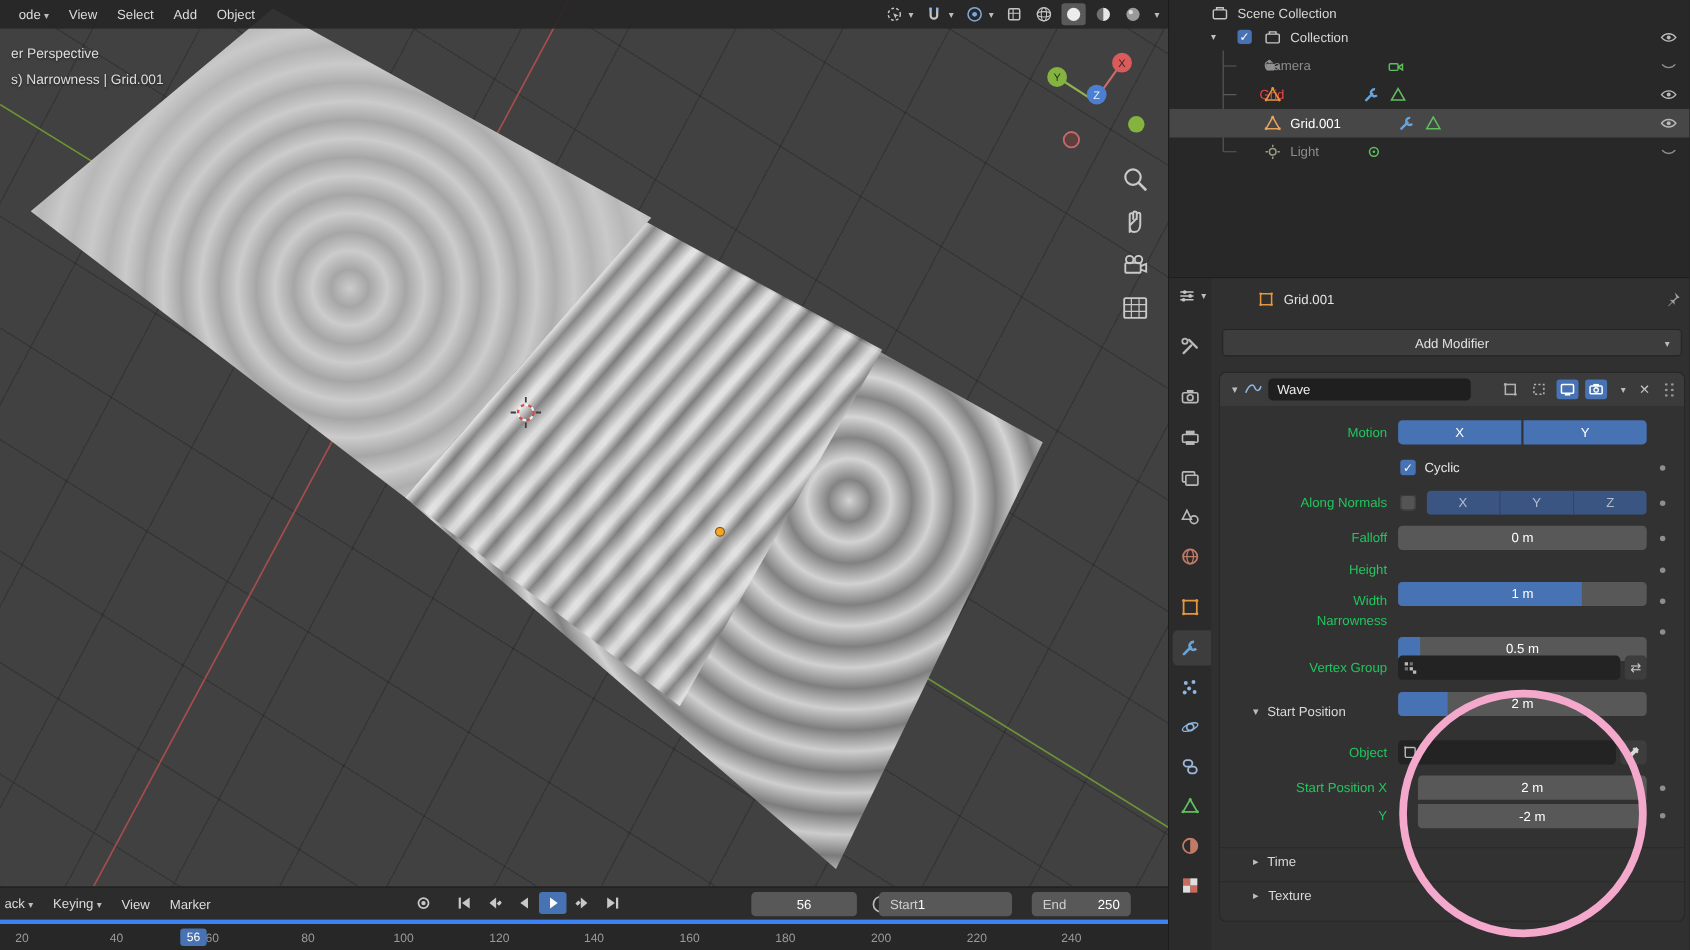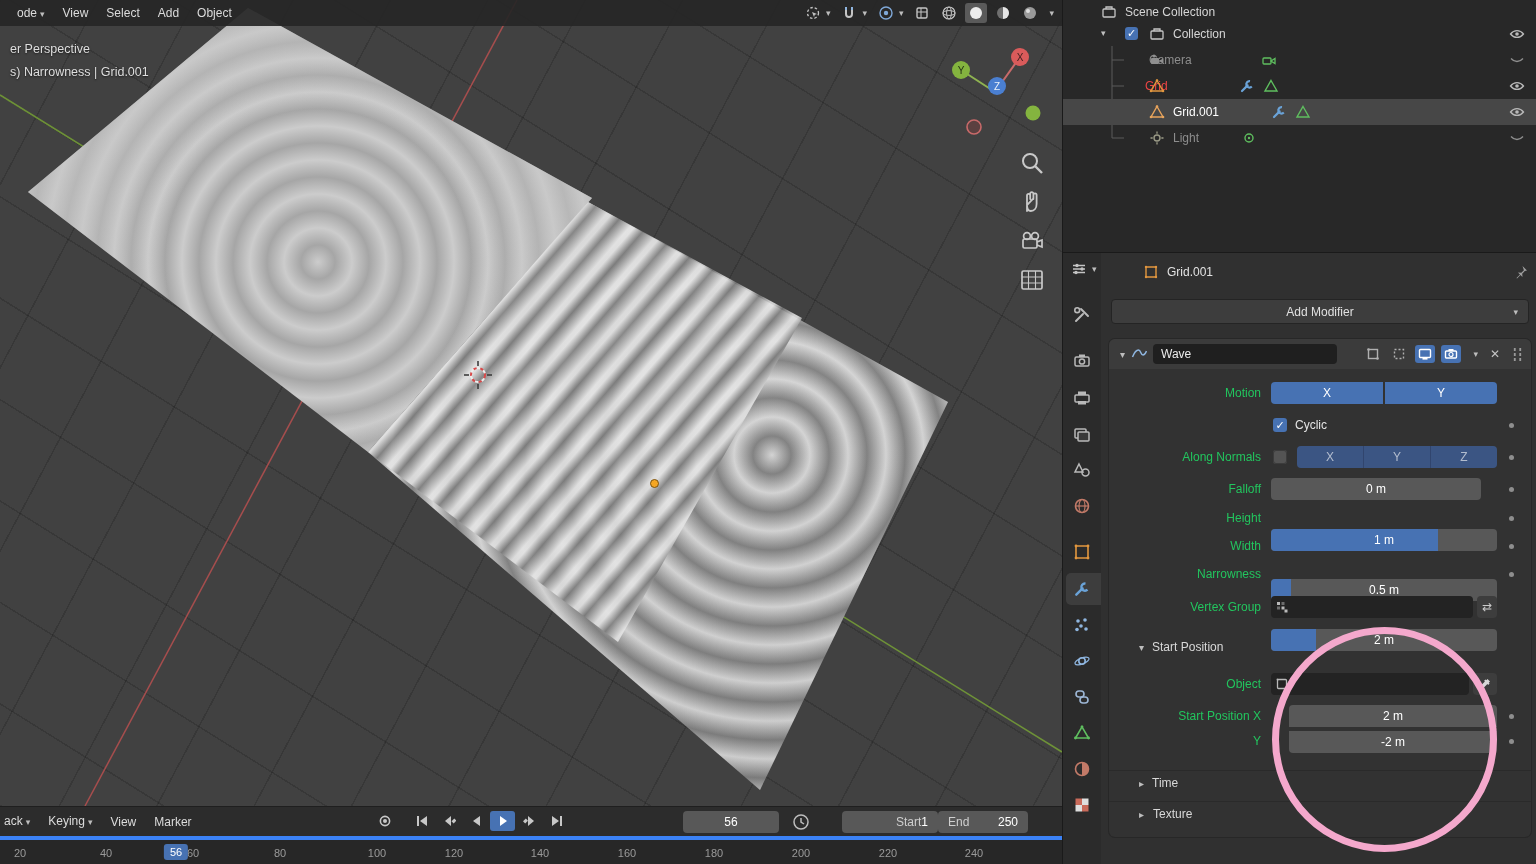--- a/index.html
+++ b/index.html
@@ -276,36 +276,36 @@
         </span>
       </span>
 
       <span class="field abs" style="left:683px;top:4px;width:96px;justify-content:center">
         <span>56</span>
       </span>
       <svg class="abs i18" style="left:792px;top:6px">
         <circle cx="9" cy="9" r="7" fill="none" stroke="#bdbdbd" stroke-width="1.5"></circle>
           <path d="M9 5v4l3 2" fill="none" stroke="#bdbdbd" stroke-width="1.5"></path>
       </svg>
-      <span class="field abs" style="left:842px;top:4px;width:96px;padding:0 10px;justify-content:flex-end;box-sizing:border-box">
+      <span class="field abs" style="left:799px;top:4px;width:121px;padding:0 10px;justify-content:flex-start;box-sizing:border-box">
         <span style="color:#cfcfcf">Start</span>
         <span>1</span>
       </span>
       <span class="field abs" style="left:938px;top:4px;width:90px;padding:0 10px;justify-content:space-between;box-sizing:border-box">
         <span style="color:#cfcfcf">End</span>
         <span>250</span>
       </span>
     </div>
 
     <div class="tl-ruler">
       <span class="tick" style="left:20px">20</span>
       <span class="tick" style="left:106px">40</span>
       <span class="tick" style="left:193px">60</span>
       <span class="tick" style="left:280px">80</span>
-      <span class="tick" style="left:377px">100</span>
+      <span class="tick" style="left:367px">100</span>
       <span class="tick" style="left:454px">120</span>
       <span class="tick" style="left:540px">140</span>
       <span class="tick" style="left:627px">160</span>
       <span class="tick" style="left:714px">180</span>
       <span class="tick" style="left:801px">200</span>
       <span class="tick" style="left:888px">220</span>
       <span class="tick" style="left:974px">240</span>
       <span class="frame-badge">56</span>
     </div>
   </div>
@@ -578,41 +578,41 @@
           <div class="plabel" style="top:107px">Along Normals</div>
           <span class="cb off abs" style="left:164px;top:111px"></span>
           <span class="segxyz abs" style="left:188px;top:107px;width:200px;height:22px">
             <span>X</span>
             <span>Y</span>
             <span>Z</span>
           </span>
           <span class="adot" style="top:116px"></span>
 
           <div class="plabel" style="top:139px">Falloff</div>
-          <div class="pw slider" style="left:162px;top:139px;width:210px">
+          <div class="pw slider" style="left:162px;top:139px;width:226px">
             <div class="fill" style="width:0%"></div>
               <div class="val">0 m</div>
           </div>
           <span class="adot" style="top:148px"></span>
 
           <div class="plabel" style="top:168px">Height</div>
           <div class="pw slider" style="left:162px;top:168px;width:226px">
             <div class="fill" style="width:74%"></div>
               <div class="val">1 m</div>
           </div>
           <span class="adot" style="top:177px"></span>
 
           <div class="plabel" style="top:196px">Width</div>
           <div class="pw slider" style="left:162px;top:196px;width:226px">
             <div class="fill" style="width:9%"></div>
               <div class="val">0.5 m</div>
           </div>
           <span class="adot" style="top:205px"></span>
 
-          <div class="plabel" style="top:224px">Narrowness</div>
+          <div class="plabel" style="top:214px">Narrowness</div>
           <div class="pw slider" style="left:162px;top:224px;width:226px">
             <div class="fill" style="width:20%"></div>
               <div class="val">2 m</div>
           </div>
           <span class="adot" style="top:233px"></span>
 
           <div class="plabel" style="top:257px">Vertex Group</div>
           <div class="pw darkfield" style="left:162px;top:257px;width:202px">
             <svg class="i14">
                 <rect x="2" y="2" width="3" height="3" fill="#b9b9b9"></rect>

